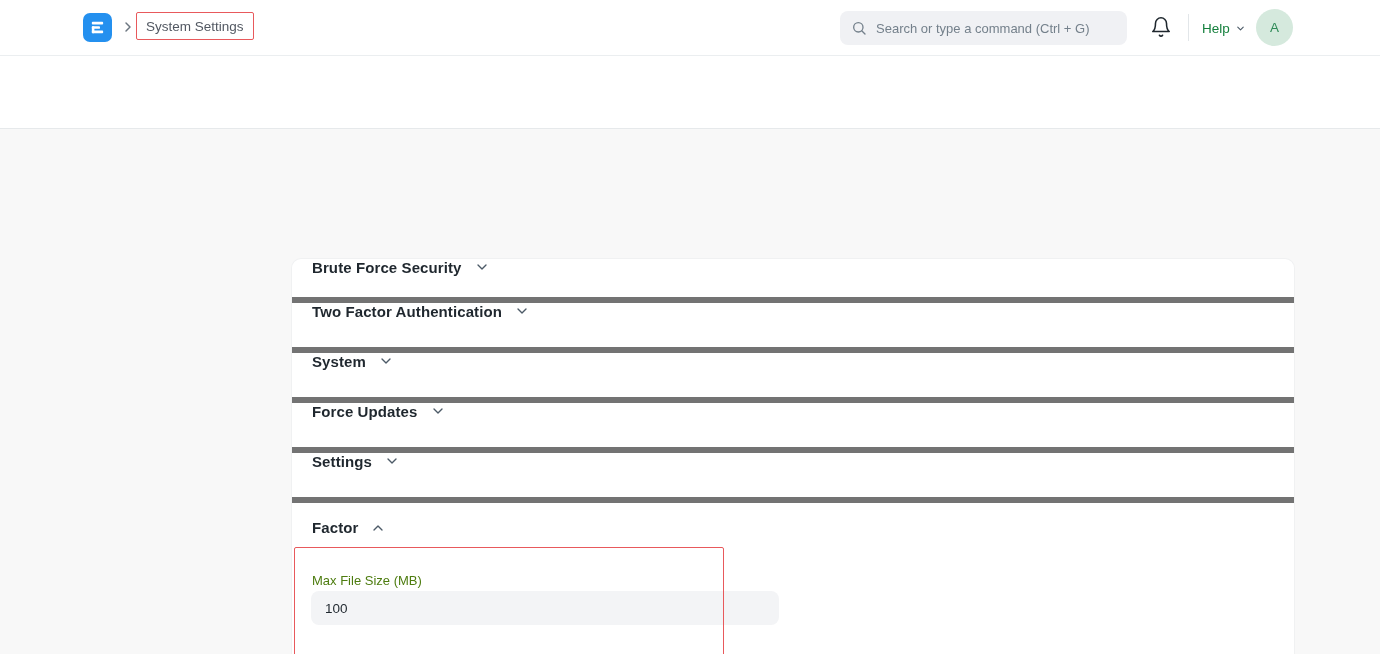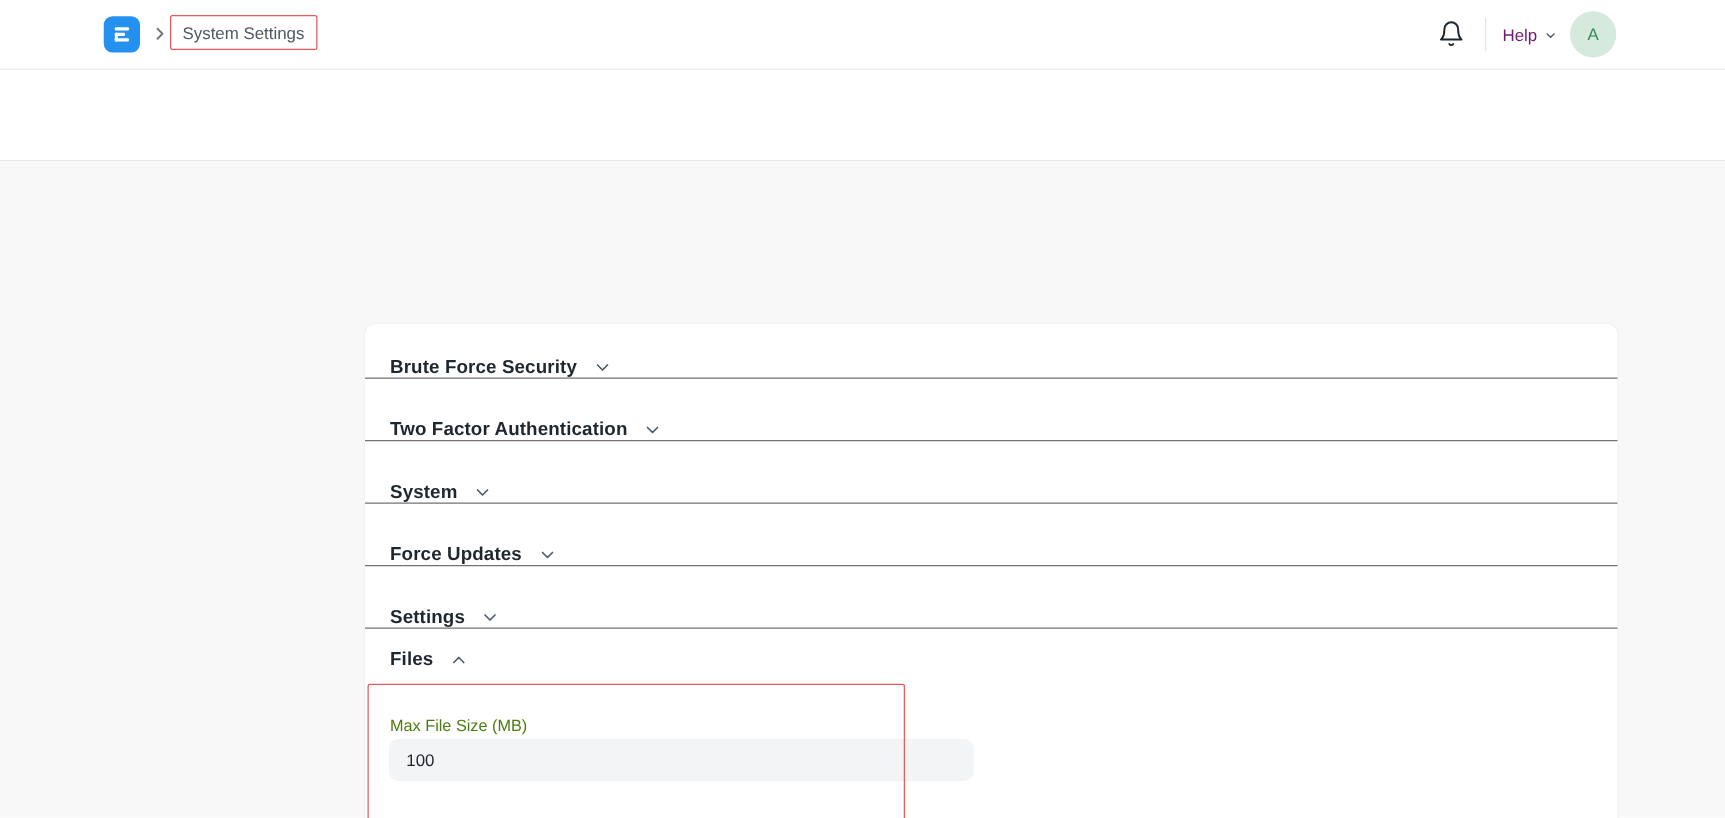--- a/index.html
+++ b/index.html
@@ -38,21 +38,21 @@
     border: none; outline: none; background: transparent;
     font-size: 13px; color: #4c5a67; width: 100%;
     font-family: "Liberation Sans", sans-serif;
   }
   .search-input::placeholder { color: #74808b; opacity: 1; }
   .bell-btn { position: absolute; left: 1150px; top: 16px; width: 22px; height: 22px; cursor: pointer; }
   .nav-divider { position: absolute; left: 1188px; top: 14px; width: 1px; height: 27px; background: #e2e6e9; }
   .help-btn {
     position: absolute; left: 1202px; top: 18px; height: 20px;
     display: flex; align-items: center; gap: 5px; cursor: pointer;
-    font-size: 13.5px; color: #701a75;
+    font-size: 13.5px; color: #15803d;
   }
   .avatar {
     position: absolute; left: 1256px; top: 9px; width: 37px; height: 37px;
     border-radius: 50%; background: #d5e9dd;
     display: flex; align-items: center; justify-content: center;
     font-size: 13.5px; color: #2f8a57; cursor: pointer;
   }
   
   .page-header {
     position: absolute; left: 0; top: 57px; width: 1380px; height: 72px;
@@ -83,22 +83,22 @@
   .content-bg {
     position: absolute; left: 0; top: 129px; width: 1380px; height: 525px;
     background: #f8f8f8;
   }
   .main-card {
     position: absolute; left: 292px; top: 130px; width: 1002px; height: 421px;
     background: #ffffff; border-radius: 9px;
     box-shadow: 0 0 0 1px #f0f1f2;
   }
   .section-row {
-    height: 50px; display: flex; align-items: flex-end;
-    padding-left: 20px; border-bottom: 1px solid #737373; cursor: pointer;
+    height: 50px; display: flex; align-items: flex-start;
+    padding-left: 20px; border-bottom: 6px solid #737373; cursor: pointer;
   }
   .section-row:first-child { height: 44px; }
   .section-title { font-size: 15px; font-weight: bold; color: #1f272e; letter-spacing: 0.1px; }
   .section-row svg, .files-head svg { margin-left: 12px; }
   .files-section { position: relative; height: 128px; }
   .files-head {
     height: 49px; display: flex; align-items: center;
     padding-left: 20px; cursor: pointer;
   }
   .field-label {
@@ -128,20 +128,27 @@
       <rect x="4" y="16.4" width="16" height="3.6" rx="1.2" fill="#ffffff"></rect>
     </svg>
   </div>
   <svg class="crumb-chev" viewBox="0 0 24 24" fill="none" stroke="currentColor" stroke-width="2.2" stroke-linecap="round" stroke-linejoin="round">
     <polyline points="9 6 15 12 9 18"></polyline>
   </svg>
   <div class="crumb-box">
     <span class="crumb-label">System Settings</span>
   </div>
 
+  <div class="search-bar">
+    <svg width="16" height="16" viewBox="0 0 24 24" fill="none" stroke="#74808b" stroke-width="2" stroke-linecap="round">
+      <circle cx="11" cy="11" r="7"></circle>
+        <line x1="16.5" y1="16.5" x2="21" y2="21"></line>
+    </svg>
+    <input class="search-input" type="text" placeholder="Search or type a command (Ctrl + G)" style="">
+  </div>
 
   <svg class="bell-btn" viewBox="0 0 24 24" fill="none" stroke="#1f272e" stroke-width="1.7" stroke-linecap="round" stroke-linejoin="round">
     <path d="M18 8a6 6 0 0 0-12 0c0 7-3 9-3 9h18s-3-2-3-9"></path>
     <path d="M13.7 21a2 2 0 0 1-3.4 0"></path>
   </svg>
 
   <div class="nav-divider"></div>
 
   <div class="help-btn">
     <span>Help</span>
@@ -201,21 +208,21 @@
 
     <div class="section-row">
       <span class="section-title">Settings</span>
       <svg width="16" height="16" viewBox="0 0 24 24" fill="none" stroke="#4c5a67" stroke-width="2" stroke-linecap="round" stroke-linejoin="round">
           <polyline points="6 9 12 15 18 9"></polyline>
         </svg>
     </div>
 
     <div class="files-section">
       <div class="files-head">
-        <span class="section-title">Files</span>
+        <span class="section-title">Factor</span>
         <svg width="16" height="16" viewBox="0 0 24 24" fill="none" stroke="#4c5a67" stroke-width="2" stroke-linecap="round" stroke-linejoin="round">
             <polyline points="6 15 12 9 18 15"></polyline>
           </svg>
       </div>
       <div class="field-label">Max File Size (MB)</div>
       <input class="field-input" type="text" value="100" style="">
     </div>
 
   </div>
 

